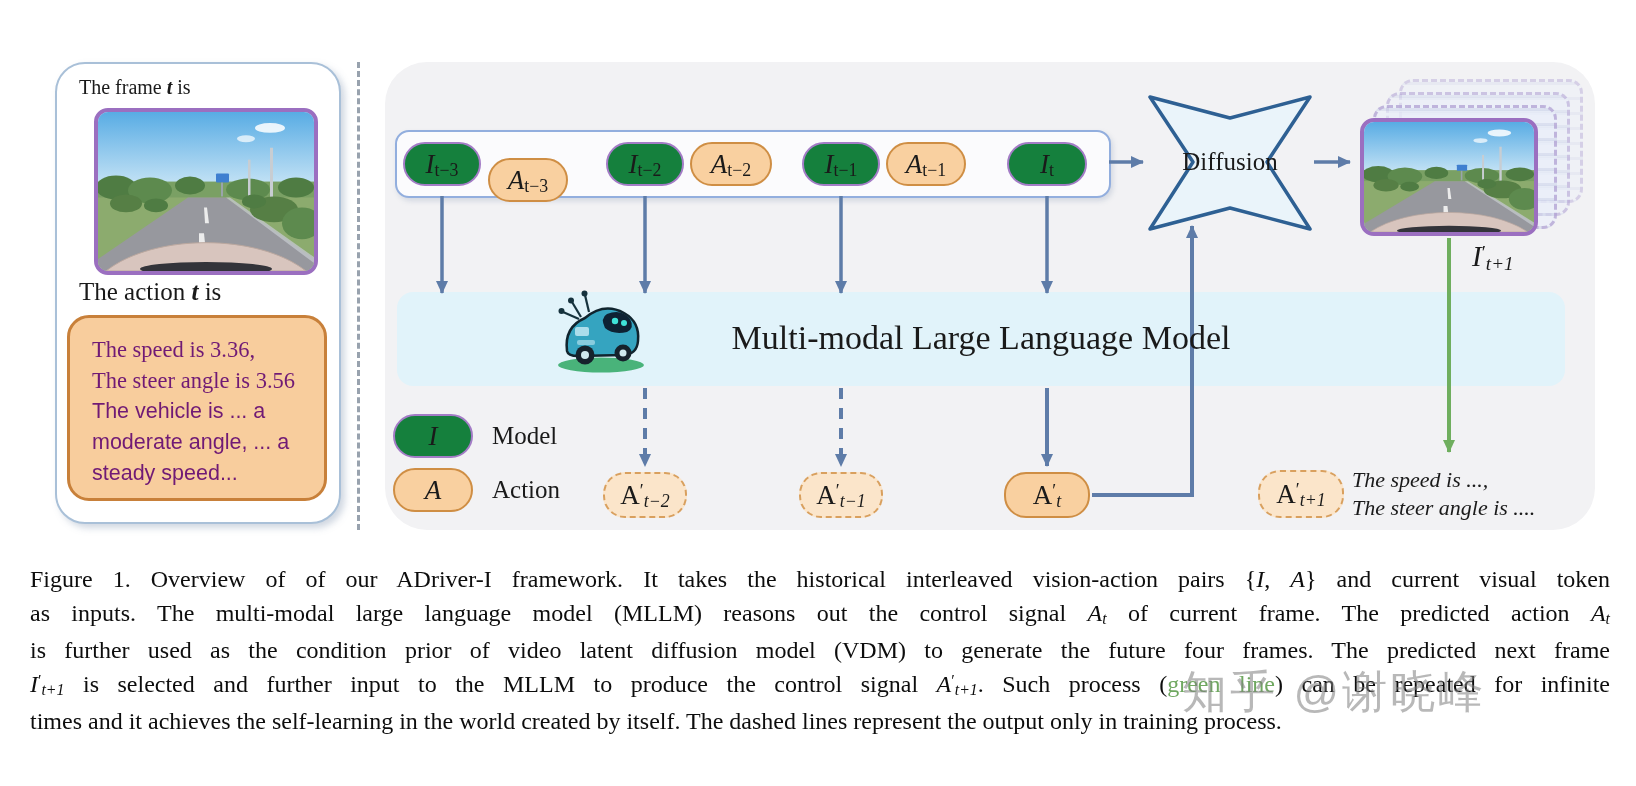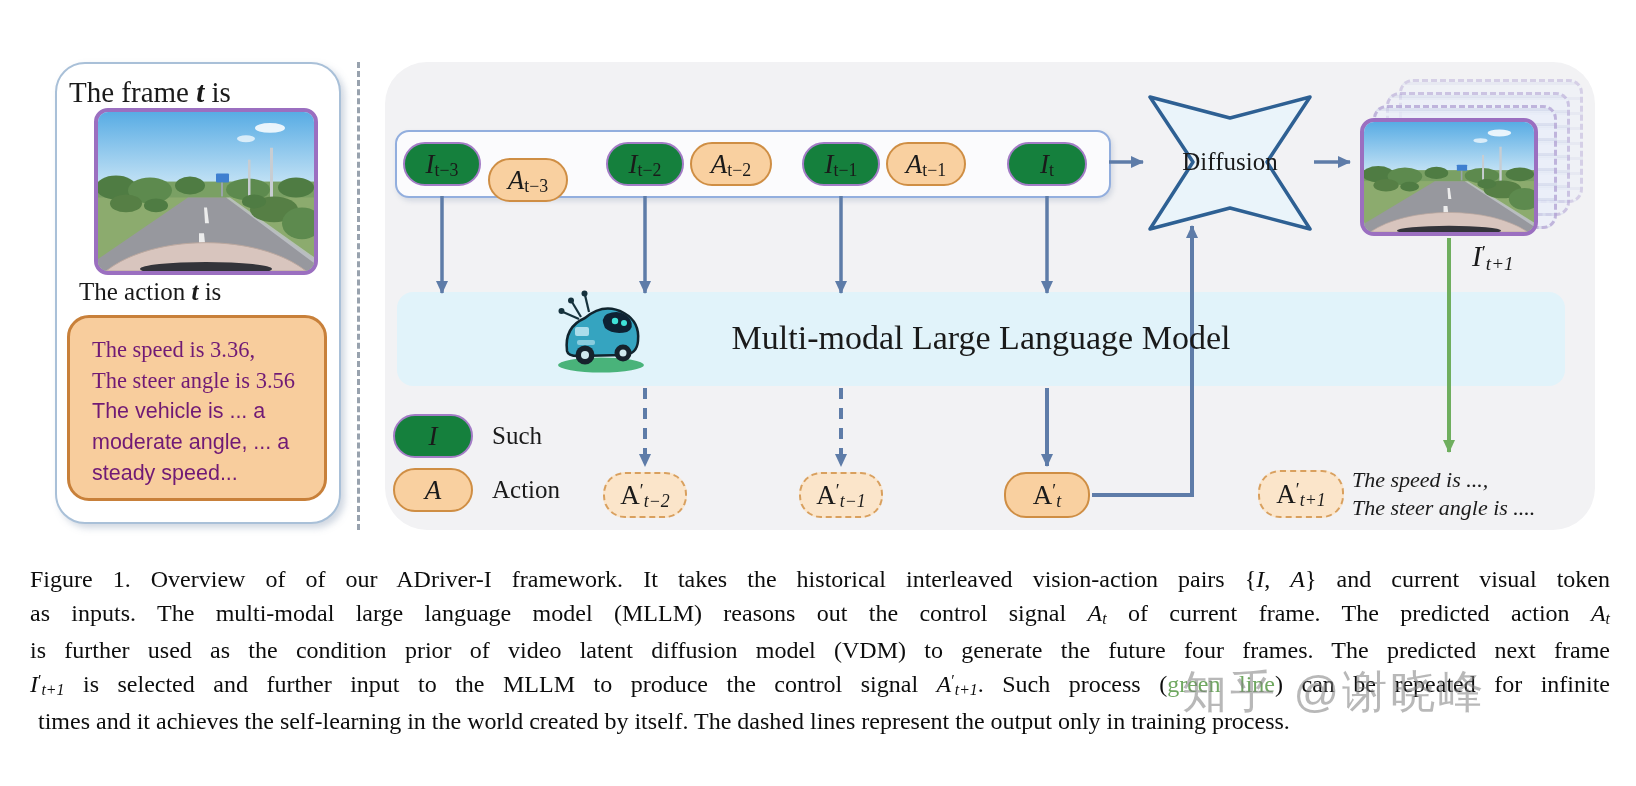--- a/index.html
+++ b/index.html
@@ -9,21 +9,21 @@
   
   .it{font-style:italic;}
   .bd{font-weight:bold;}
   .sb{font-size:0.66em;position:relative;top:0.22em;}
   .sp{font-size:0.66em;position:relative;top:-0.38em;}
   .gr{color:#70a861;}
 
   
   .left-panel{position:absolute;left:55px;top:62px;width:282px;height:458px;background:#ffffff;
     border:2px solid #a9c0d8;border-radius:30px;box-shadow:4px 4px 7px rgba(120,140,170,.35);}
-  .frame-title{position:absolute;left:12px;top:12px;font-size:29px;}
+  .frame-title{position:absolute;left:22px;top:12px;font-size:20px;}
   .current-frame{position:absolute;left:37px;top:44px;width:216px;height:159px;
     border:4px solid #9b6fc0;border-radius:14px;overflow:hidden;background:#cfe8f6;}
   .action-title{position:absolute;left:22px;top:214px;font-size:25px;}
   .action-box{position:absolute;left:10px;top:251px;width:260px;height:186px;background:#f8cd9d;
     border:3px solid #c8803a;border-radius:22px;padding:16px 0 0 22px;box-sizing:border-box;}
   .action-box .al{font-size:22.5px;line-height:31px;color:#701a75;}
   .action-box .al:nth-child(n+3){font-family:"Liberation Sans",sans-serif;font-size:21.5px;}
 
   .divider{position:absolute;left:357px;top:62px;height:468px;width:0;border-left:3px dashed #98a2ae;}
 
@@ -59,21 +59,21 @@
 
   .legend-label{position:absolute;font-size:25px;z-index:3;}
   .output-text{position:absolute;left:1352px;top:466px;font-size:22px;font-style:italic;
     line-height:28px;z-index:3;}
 
   .overlay{position:absolute;left:0;top:0;z-index:5;pointer-events:none;}
 
   
   .caption{position:absolute;left:30px;top:562px;width:1580px;font-size:24px;line-height:34px;color:#0d0d0d;}
   .cap-line{text-align:justify;text-align-last:justify;}
-  .cap-line:last-child{text-align-last:left;margin-left:8px;}
+  .cap-line:last-child{text-align-last:left;}
 
   .watermark{position:absolute;left:1182px;top:662px;font-size:45px;letter-spacing:3px;
     font-family:"Liberation Sans",sans-serif;color:rgba(125,125,125,.55);z-index:10;white-space:nowrap;}
 
   .scene-svg{display:block;width:100%;height:100%;}
 </style>
 </head>
 <body>
 
 <svg width="0" height="0" style="position:absolute" aria-hidden="true">
@@ -190,21 +190,21 @@
   <div class="pred-frame">
     <svg class="scene-svg" viewBox="0 0 216 160" preserveAspectRatio="none">
         <use href="#scene"></use>
       </svg>
   </div>
   <div class="pred-frame-label"><span class="it">I</span><span class="sp">′</span><span class="it sb">t+1</span></div>
 
   <div class="pill pill-image" style="left:393px;top:414px;width:80px;">
       <span><span class="it">I</span></span>
     </div>
-  <div class="legend-label" style="left:492px;top:422px;">Such</div>
+  <div class="legend-label" style="left:492px;top:422px;">Model</div>
   <div class="pill pill-action" style="left:393px;top:468px;width:80px;">
       <span><span class="it">A</span></span>
     </div>
   <div class="legend-label" style="left:492px;top:476px;">Action</div>
 
   <div class="pill pill-pred-dashed" style="left:603px;top:472px;width:84px;height:46px;">
       <span><span>A</span><span class="sp">′</span><span class="it sb">t−2</span></span>
     </div>
   <div class="pill pill-pred-dashed" style="left:799px;top:472px;width:84px;height:46px;">
       <span><span>A</span><span class="sp">′</span><span class="it sb">t−1</span></span>

